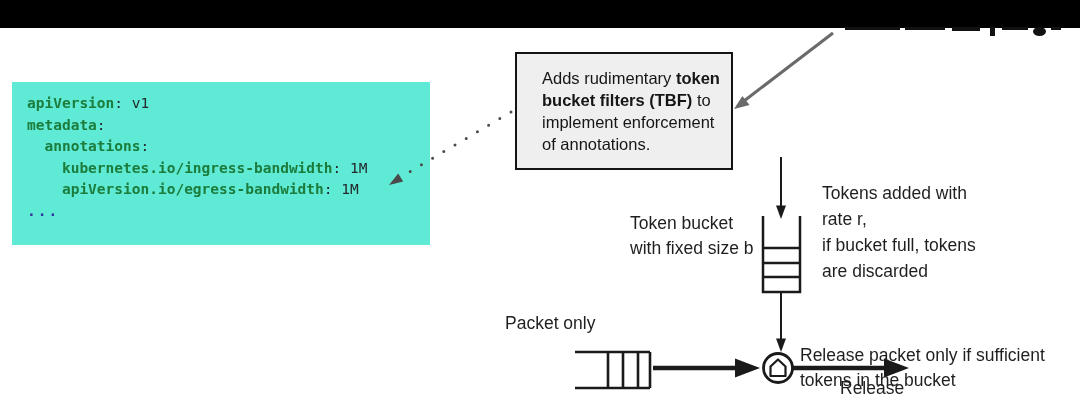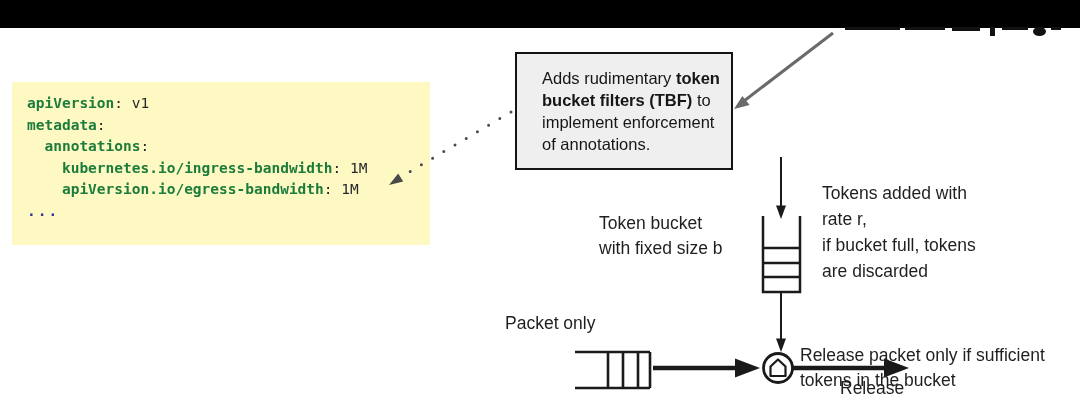--- a/index.html
+++ b/index.html
@@ -5,37 +5,37 @@
   html,body{margin:0;padding:0;background:#ffffff;}
   .page{position:relative;width:1080px;height:408px;overflow:hidden;background:#ffffff;
         font-family:"Liberation Sans",sans-serif;color:#1f1f1f;}
   .abs{position:absolute;}
 
   
   .topbar{left:0;top:0;width:1080px;height:28px;background:#000000;}
   .frag{position:absolute;background:#111111;}
 
   
-  .code-block{left:12px;top:82px;width:418px;height:163px;background:#fef9c3;
+  .code-block{left:12px;top:82px;width:418px;height:163px;background:#5eead4;
               box-sizing:border-box;padding:11px 0 0 15px;}
   .code-line{font-family:"DejaVu Sans Mono",monospace;font-size:14.5px;line-height:21.5px;
              white-space:pre;}
   .code-line .k{color:#1c7c3c;font-weight:bold;}
   .code-line .v{color:#24292e;}
   .code-line .dots{color:#32329f;font-weight:bold;letter-spacing:2px;}
 
   
   .callout{left:515px;top:52px;width:218px;height:118px;box-sizing:border-box;
            background:#efefef;border:2.5px solid #141414;padding:13px 10px 0 25px;
            font-size:16.5px;line-height:22px;color:#161616;}
   .callout b{font-weight:bold;}
 
   
   .dlabel{font-size:17.5px;color:#1f1f1f;white-space:pre-line;}
-  .lbl-token-bucket{left:599px;top:211px;line-height:25px;}
+  .lbl-token-bucket{left:630px;top:211px;line-height:25px;}
   .lbl-tokens-added{left:822px;top:164px;line-height:26px;margin-top:16px;}
   .lbl-release{left:800px;top:299px;line-height:25px;margin-top:44px;}
   .lbl-packet-queue{left:505px;top:313px;}
   .lbl-output{left:840px;top:378px;}
 
   svg.canvas{left:0;top:0;width:1080px;height:408px;}
 </style>
 </head>
 <body>
 

